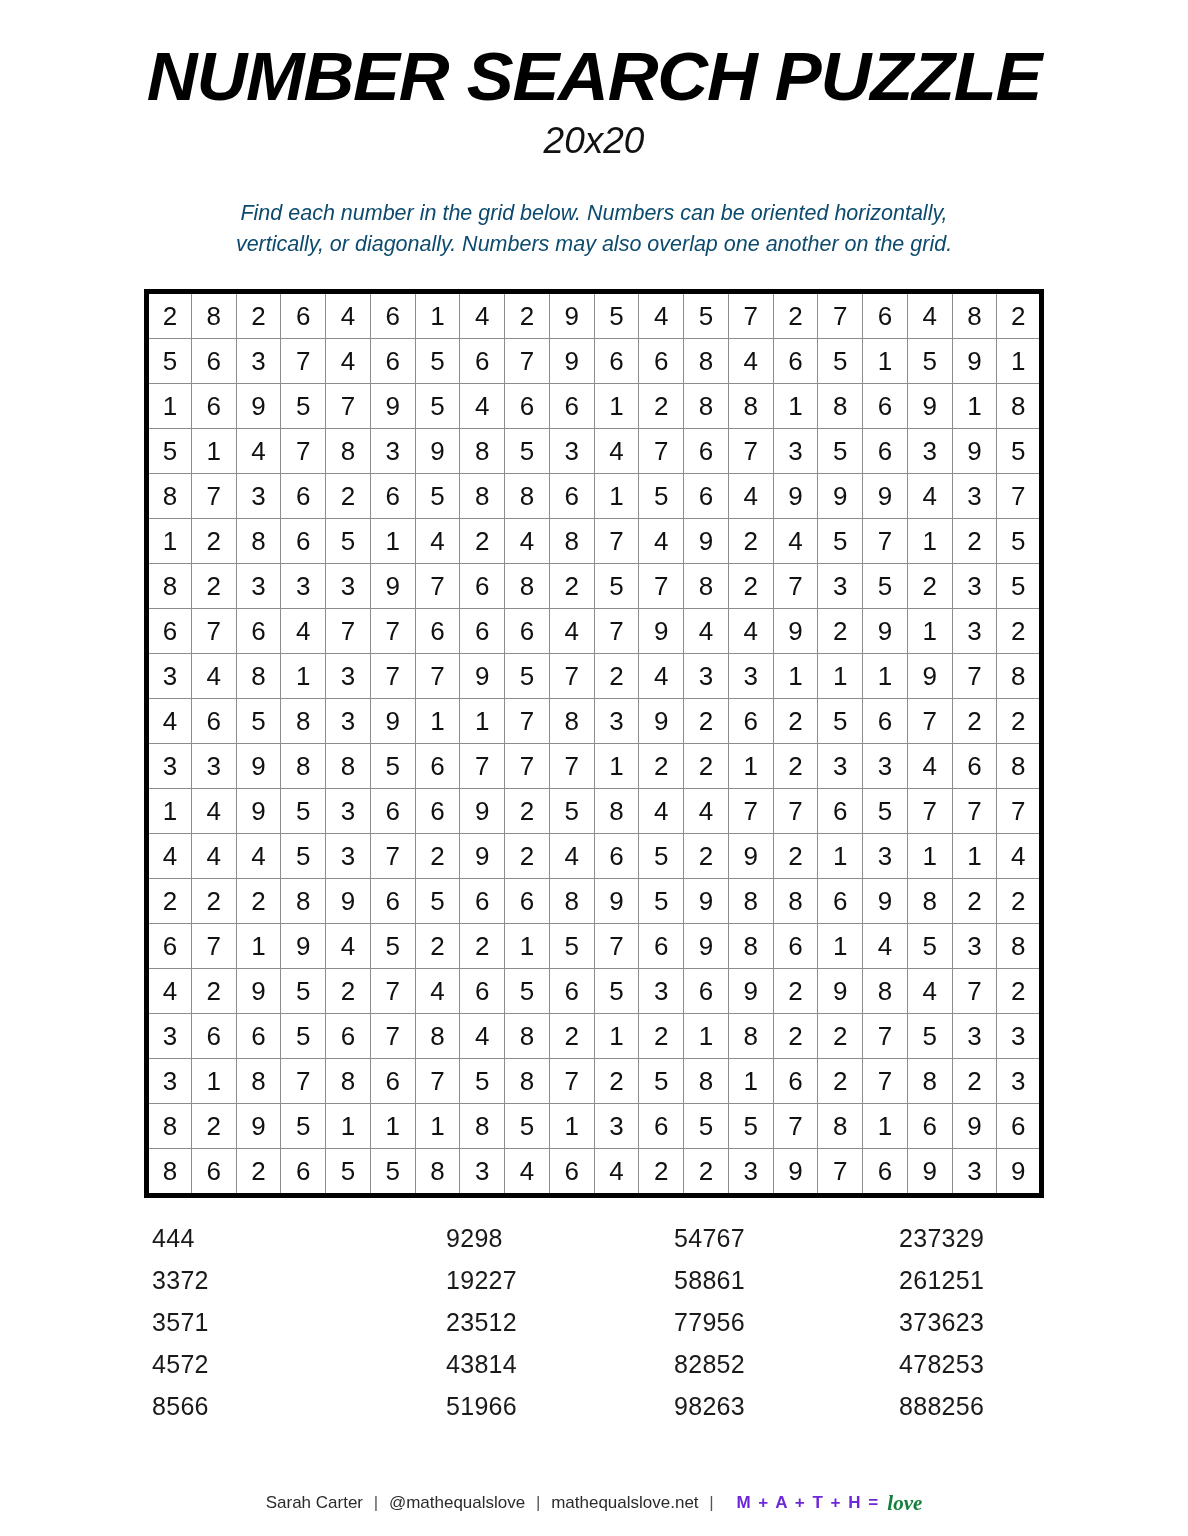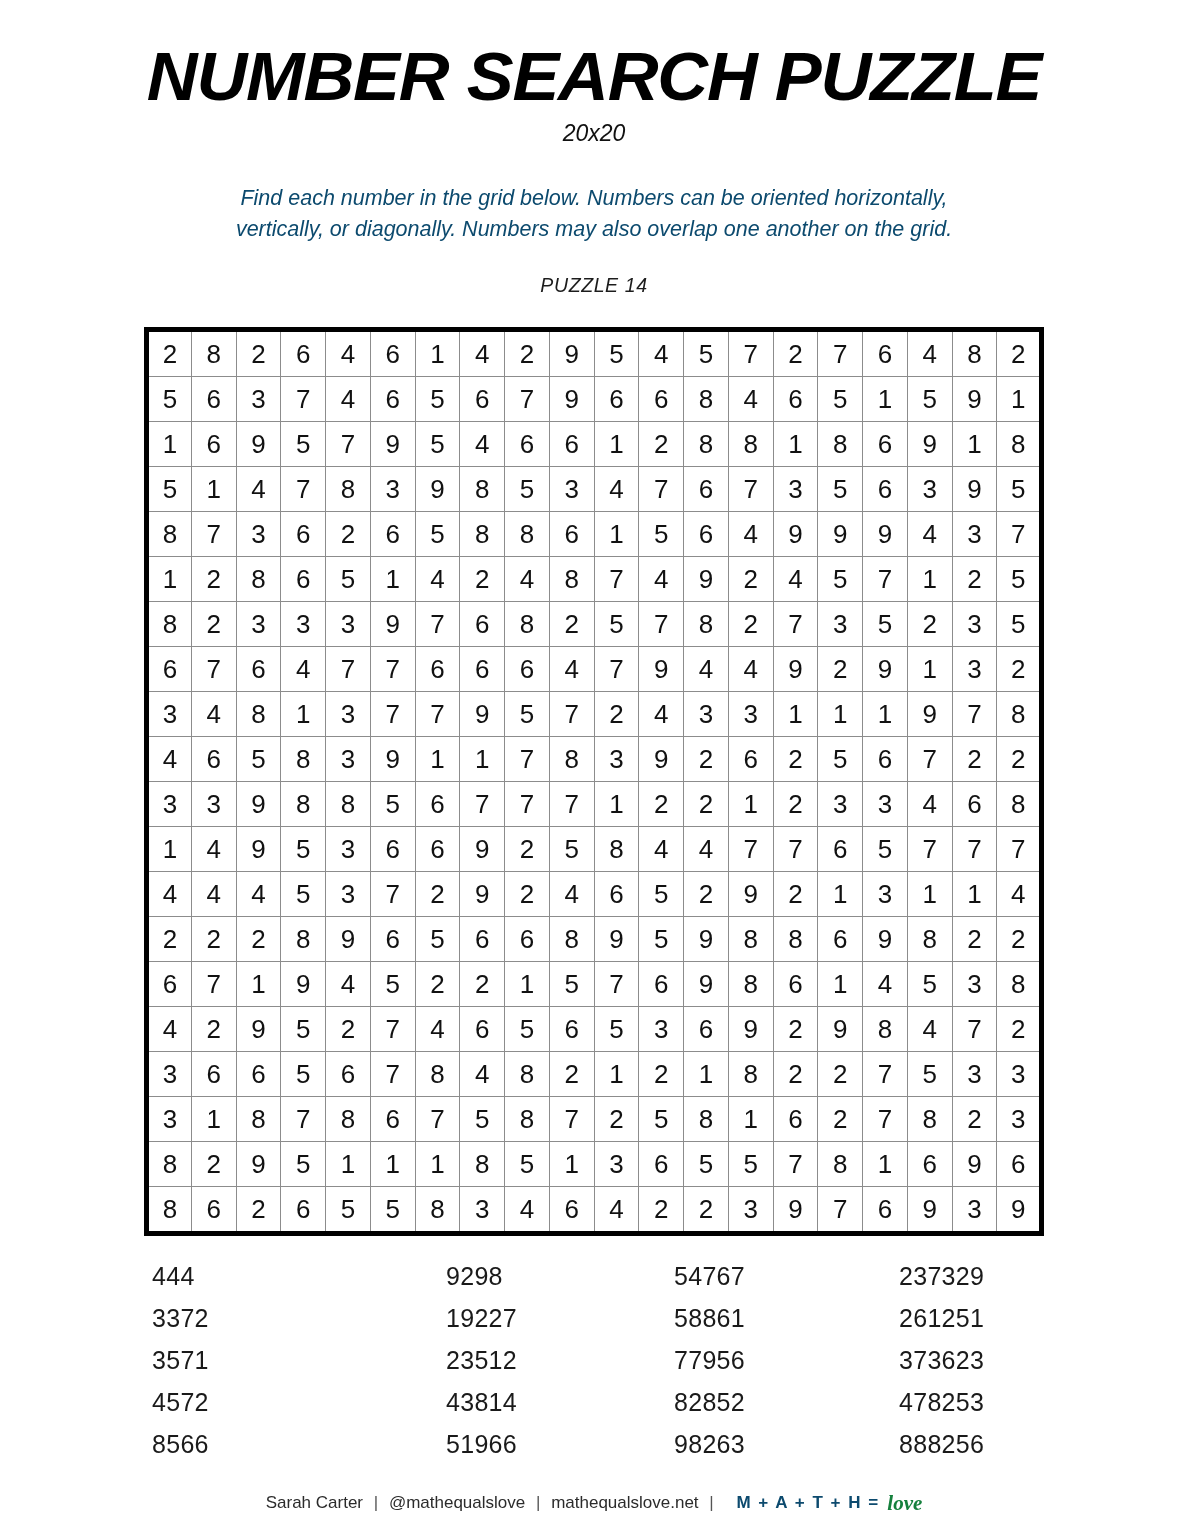--- a/index.html
+++ b/index.html
@@ -35,21 +35,21 @@
     font-family: "Liberation Sans", sans-serif;
     font-weight: bold;
     font-size: 69px;
     letter-spacing: -1.2px;
     line-height: 1.02;
     margin: 0;
     color: #000000;
     transform: scaleX(1.02);
   }
   .puzzle-subtitle {
-    font-size: 23px;
+    font-size: 37px;
     font-weight: 400;
     margin: 8px 0 0 0;
     color: #111111;
     letter-spacing: 0px;
   }
   .instructions {
     margin: 36px auto 0 auto;
     width: 900px;
     font-size: 21.5px;
     line-height: 1.42;
@@ -121,21 +121,21 @@
     bottom: 22px;
     text-align: center;
     font-size: 17px;
     color: #2b2b2b;
     white-space: nowrap;
   }
   .footer .sep { margin: 0 6px; color: #555; }
   .footer .brand-math {
     font-weight: bold;
     letter-spacing: 1.5px;
-    color: #0c4a6e;
+    color: #6d28d9;
     margin-left: 12px;
   }
   .footer .brand-love {
     font-family: Liberation Serif, serif;
     font-style: italic;
     color: #15803d;
     font-size: 21px;
     font-weight: bold;
     margin-left: 3px;
     position: relative;
@@ -147,21 +147,20 @@
 
 <div class="page">
 
   <div class="header">
     <h1 class="puzzle-title">NUMBER SEARCH PUZZLE</h1>
     <div class="puzzle-subtitle">20x20</div>
     <div class="instructions">
       <span class="line">Find each number in the grid below. Numbers can be oriented horizontally,</span>
       <span class="line">vertically, or diagonally. Numbers may also overlap one another on the grid.</span>
     </div>
-    <div class="puzzle-label">PUZZLE 14</div>
   </div>
 
   <div class="grid-wrap">
     <table class="grid">
       <tbody>
           <tr>
             <td>2</td>
             <td>8</td>
             <td>2</td>
             <td>6</td>

